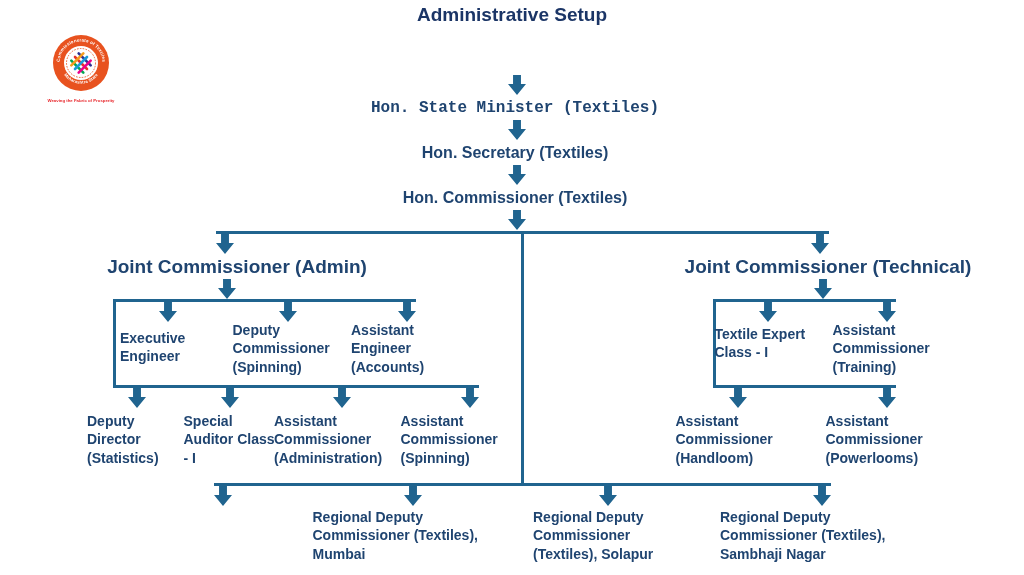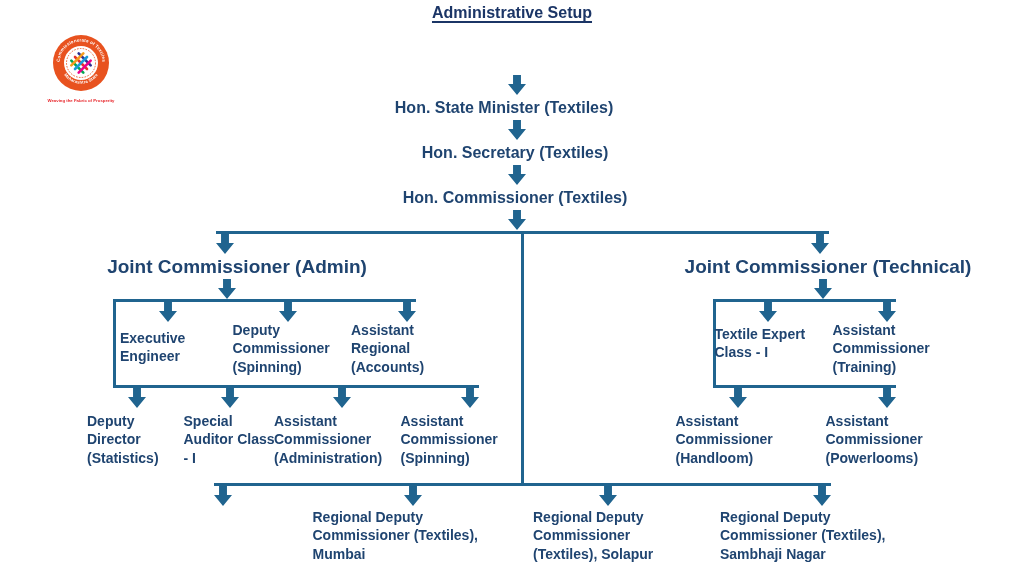--- a/index.html
+++ b/index.html
@@ -9,22 +9,22 @@
     --logo-ring:#E8521F;
     --logo-tagline:#E8262B;
   }
   html,body{margin:0;padding:0;background:#fff;}
   #canvas{
     position:relative;width:1024px;height:575px;background:#ffffff;
     font-family:"Liberation Sans","DejaVu Sans",sans-serif;overflow:hidden;
   }
   .title{
     position:absolute;transform:translateX(-50%);
-    font-size:16px;font-weight:bold;color:var(--title);
-    text-decoration:underline;text-decoration-thickness:2px;text-underline-offset:3px;
+    font-size:19px;font-weight:bold;color:var(--title);
+    text-decoration-thickness:2px;text-underline-offset:3px;
     white-space:nowrap;
   }
   .chain{
     position:absolute;transform:translateX(-50%);
     font-size:16px;font-weight:bold;color:var(--text);white-space:nowrap;
   }
   .head{
     position:absolute;transform:translateX(-50%);
     font-size:19px;font-weight:bold;color:var(--text);white-space:nowrap;
   }
@@ -65,21 +65,21 @@
       <line x1="-8.5" y1="0" x2="8.5" y2="0" stroke="#e5332a"></line>
       <line x1="-8.5" y1="5.2" x2="8.5" y2="5.2" stroke="#00a651"></line>
       <line x1="-5.2" y1="-8.5" x2="-5.2" y2="8.5" stroke="#f59c1c"></line>
       <line x1="0" y1="-8.5" x2="0" y2="8.5" stroke="#1b9cd8"></line>
       <line x1="5.2" y1="-8.5" x2="5.2" y2="8.5" stroke="#ec008c"></line>
     </g>
     <text x="41" y="70" font-size="4.3" font-weight="bold" fill="var(--logo-tagline)" text-anchor="middle">Weaving the Fabric of Prosperity</text>
   </svg>
 
   <div class="arrow" style="left:517px;top:75px;"></div>
-  <div class="chain" style="left:504px;top:99px;">Hon. State Minister (Textiles)</div>
+  <div class="chain" style="left:515px;top:99px;font-family:Liberation Mono, monospace;">Hon. State Minister (Textiles)</div>
   <div class="arrow" style="left:517px;top:120px;"></div>
   <div class="chain" style="left:515px;top:144px;">Hon. Secretary (Textiles)</div>
   <div class="arrow" style="left:517px;top:165px;"></div>
   <div class="chain" style="left:515px;top:189px;">Hon. Commissioner (Textiles)</div>
   <div class="arrow" style="left:517px;top:210px;"></div>
 
   <div class="hline" style="left:216px;top:231px;width:613px;"></div>
   <div class="vline" style="left:521px;top:231px;height:254px;"></div>
   <div class="arrow" style="left:225px;top:234px;"></div>
   <div class="arrow" style="left:820px;top:234px;"></div>
@@ -91,21 +91,21 @@
 
   <div class="hline" style="left:113px;top:299px;width:303px;"></div>
   <div class="vline" style="left:113px;top:299px;height:88px;"></div>
   <div class="hline" style="left:113px;top:385px;width:366px;"></div>
   <div class="arrow" style="left:168px;top:302px;"></div>
   <div class="arrow" style="left:288px;top:302px;"></div>
   <div class="arrow" style="left:407px;top:302px;"></div>
 
   <div class="node" style="left:170px;top:329px;width:100px;">Executive Engineer</div>
   <div class="node" style="left:290px;top:321px;width:115px;">Deputy Commissioner (Spinning)</div>
-  <div class="node" style="left:406px;top:321px;width:110px;">Assistant Regional (Accounts)</div>
+  <div class="node" style="left:406px;top:321px;width:110px;">Assistant Engineer (Accounts)</div>
 
   <div class="arrow" style="left:137px;top:388px;"></div>
   <div class="arrow" style="left:230px;top:388px;"></div>
   <div class="arrow" style="left:342px;top:388px;"></div>
   <div class="arrow" style="left:470px;top:388px;"></div>
 
   <div class="node" style="left:137px;top:412px;width:100px;">Deputy Director (Statistics)</div>
   <div class="node" style="left:231px;top:412px;width:95px;">Special Auditor Class - I</div>
   <div class="node" style="left:340px;top:412px;width:132px;">Assistant Commissioner (Administration)</div>
   <div class="node" style="left:458px;top:412px;width:115px;">Assistant Commissioner (Spinning)</div>

